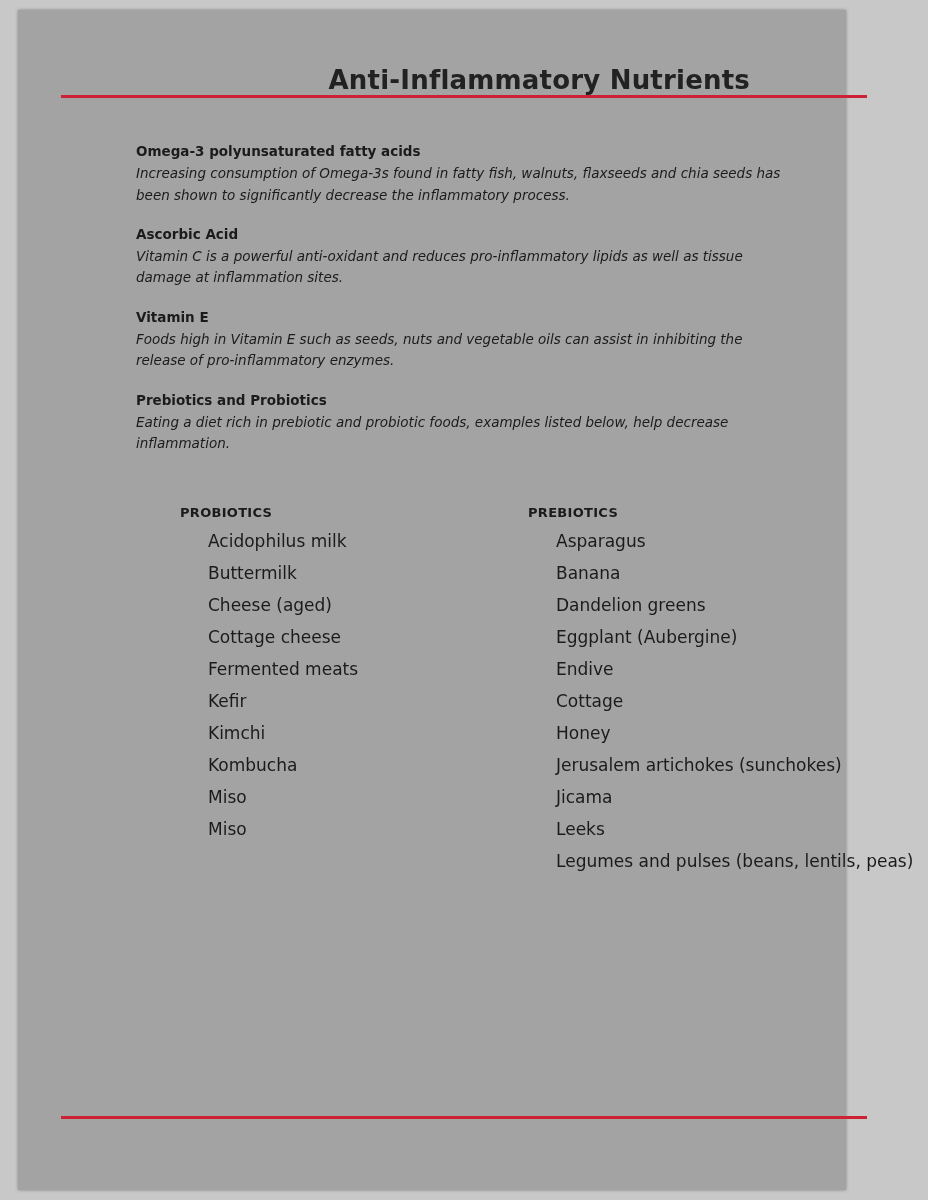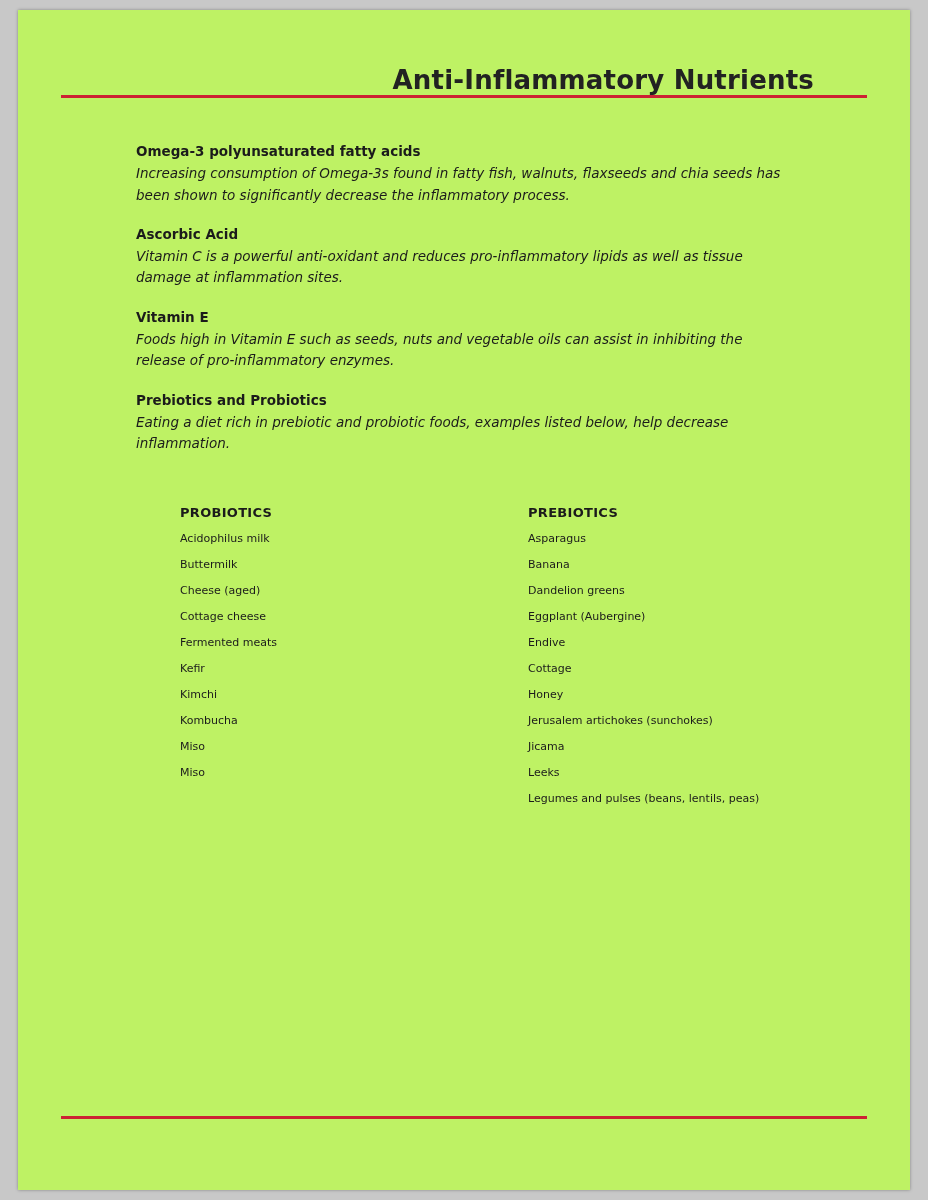--- a/index.html
+++ b/index.html
@@ -10,23 +10,23 @@
   body {
     width: 928px;
     height: 1200px;
     font-family: "DejaVu Sans", sans-serif;
     overflow: hidden;
   }
   .page {
     position: absolute;
     left: 18px;
     top: 10px;
-    width: 892px;
+    width: 828px;
     height: 1180px;
-    background: #bef264;
+    background: #a3a3a3;
     box-shadow: 0 0 3px rgba(0,0,0,0.35);
   }
   .doc-title {
     position: absolute;
     right: 96px;
     top: 55px;
     font-size: 26px;
     font-weight: bold;
     color: #222222;
     letter-spacing: 0.2px;
@@ -82,25 +82,26 @@
     color: #1b1b1b;
     letter-spacing: 0.3px;
     margin-bottom: 13px;
   }
   .list-col ul {
     list-style: none;
     margin: 0;
     padding: 0;
   }
   .list-col li {
-    font-size: 11px;
+    font-size: 17px;
     color: #1b1b1b;
     line-height: 1.0;
     padding: 0 0 15px 0;
     white-space: nowrap;
+    margin-left: 28px;
   }
 </style>
 </head>
 <body>
 
 <div class="page">
 
   <div class="doc-title">Anti-Inflammatory Nutrients</div>
 
   <div class="rule rule-top"></div>

